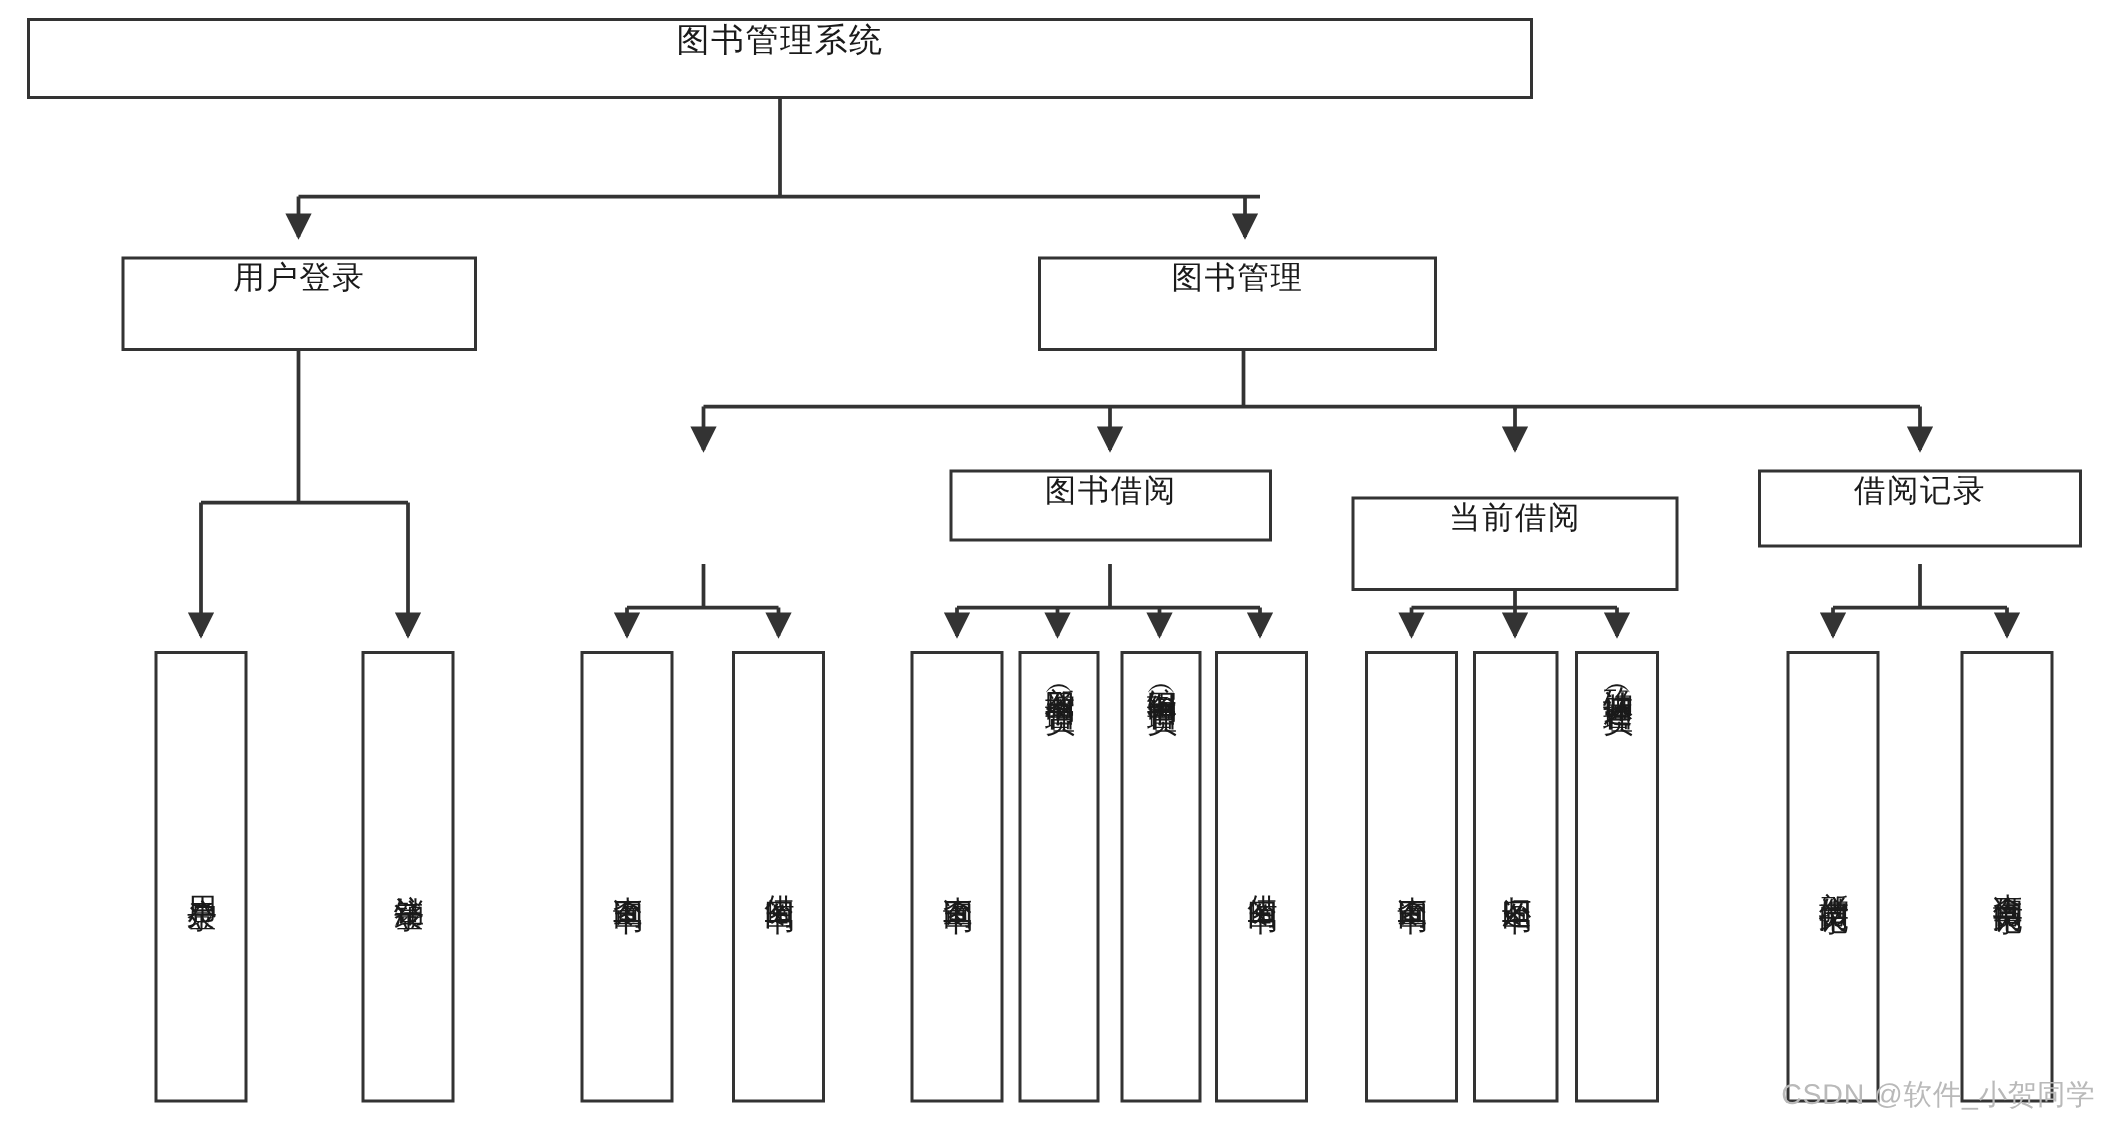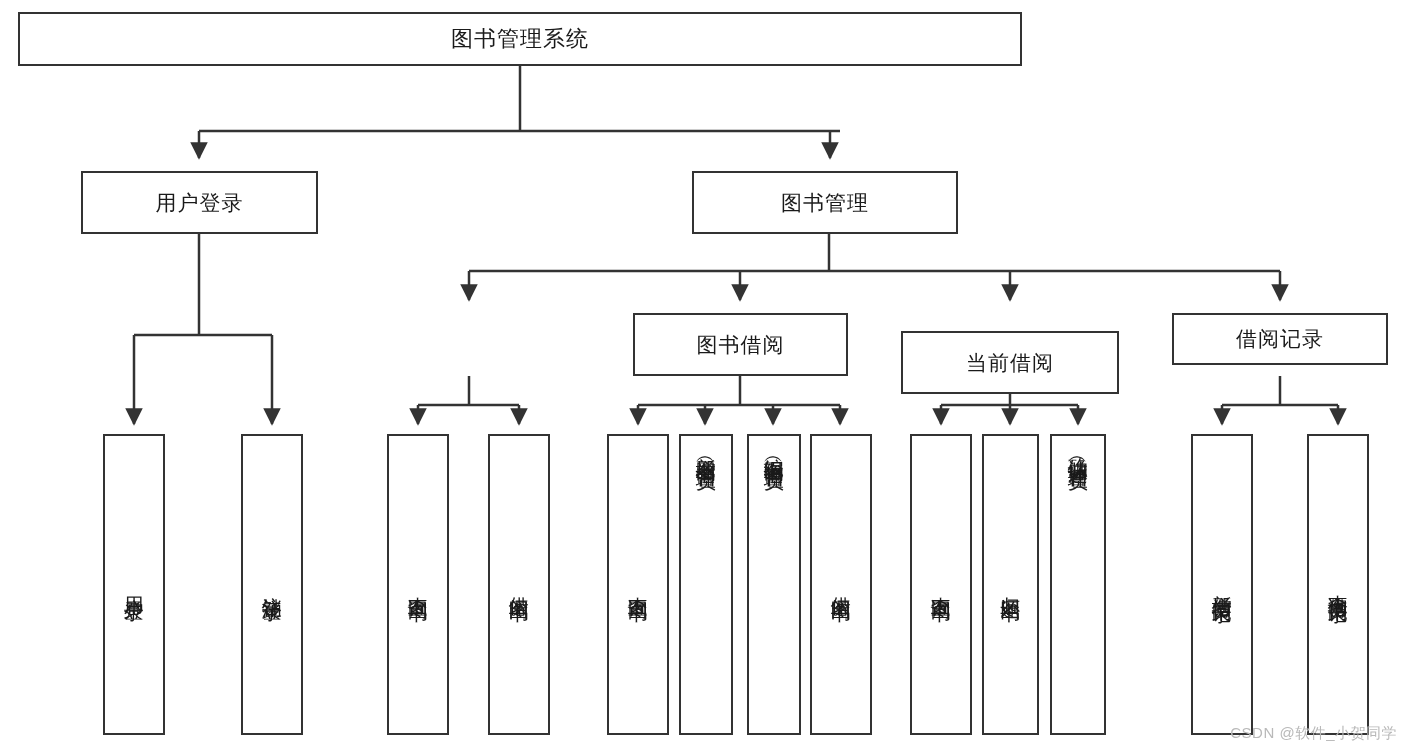--- a/index.html
+++ b/index.html
@@ -21,21 +21,21 @@
     left: 0; top: 0;
     width: 1405px;
     height: 747px;
     pointer-events: none;
   }
   .node {
     position: absolute;
     border: 2px solid #333333;
     background: #ffffff;
     display: flex;
-    align-items: center;
+    align-items: flex-start;
     justify-content: center;
     color: #1a1a1a;
   }
   .node.horiz {
     font-size: 21px;
     letter-spacing: 1px;
     line-height: 1.2;
   }
   .node.root {
     font-size: 22px;
@@ -56,21 +56,21 @@
   }
   .vtext.centered {
     margin-top: auto;
     margin-bottom: auto;
   }
   .node.leaf.mid { align-items: center; padding-top: 0; }
   #watermark {
     position: absolute;
     right: 8px;
     bottom: 4px;
-    font-size: 15px;
+    font-size: 19px;
     color: #b9b9b9;
     letter-spacing: 0.5px;
     white-space: nowrap;
   }
 </style>
 </head>
 <body>
 
 <div id="canvas">
 
@@ -130,21 +130,21 @@
 
   <div class="node horiz" style="left:81px; top:171px; width:237px; height:63px;">
     <span>用户登录</span>
   </div>
 
   <div class="node horiz" style="left:692px; top:171px; width:266px; height:63px;">
     <span>图书管理</span>
   </div>
 
 
-  <div class="node horiz" style="left:633px; top:313px; width:215px; height:63px;">
+  <div class="node horiz" style="left:633px; top:313px; width:215px; height:48px;">
     <span>图书借阅</span>
   </div>
 
   <div class="node horiz" style="left:901px; top:313px; width:218px; height:63px;margin-top:18px;">
     <span>当前借阅</span>
   </div>
 
   <div class="node horiz" style="left:1172px; top:313px; width:216px; height:52px;">
     <span>借阅记录</span>
   </div>

